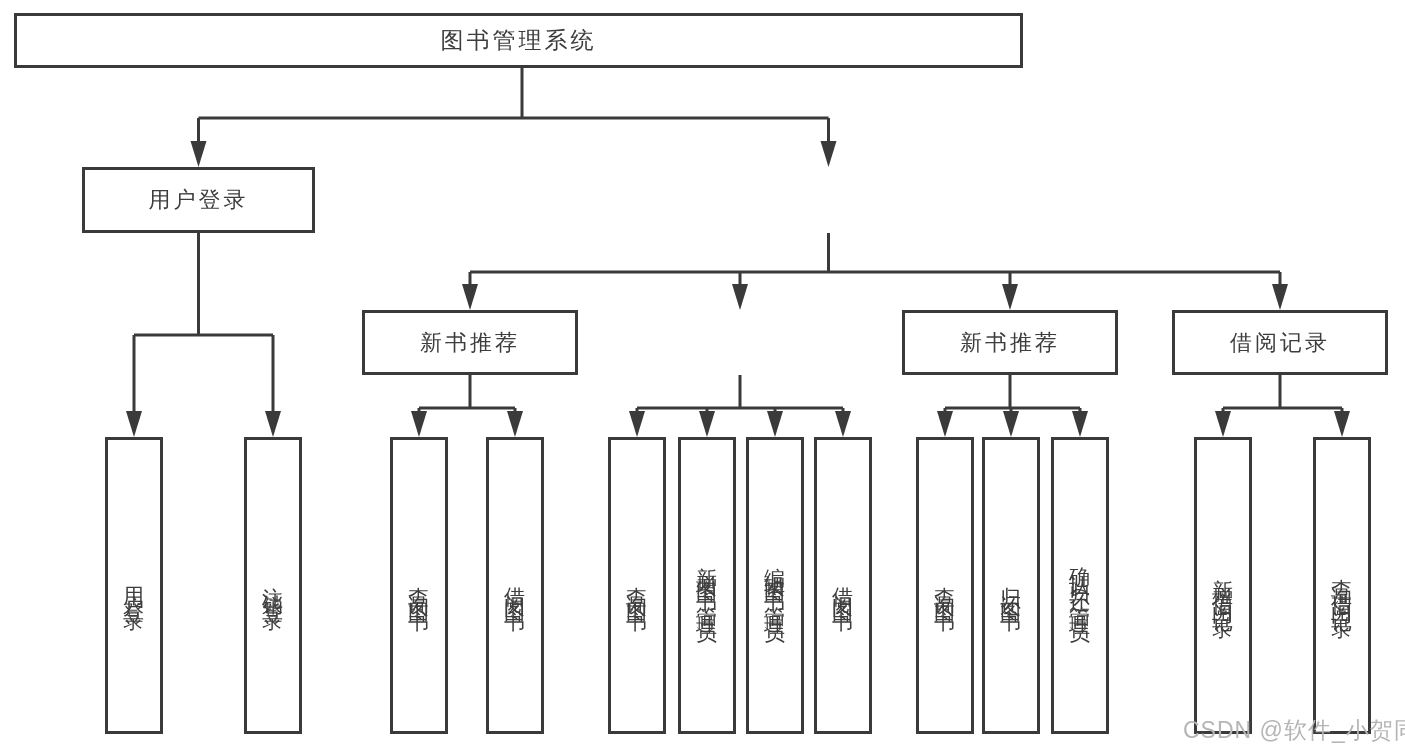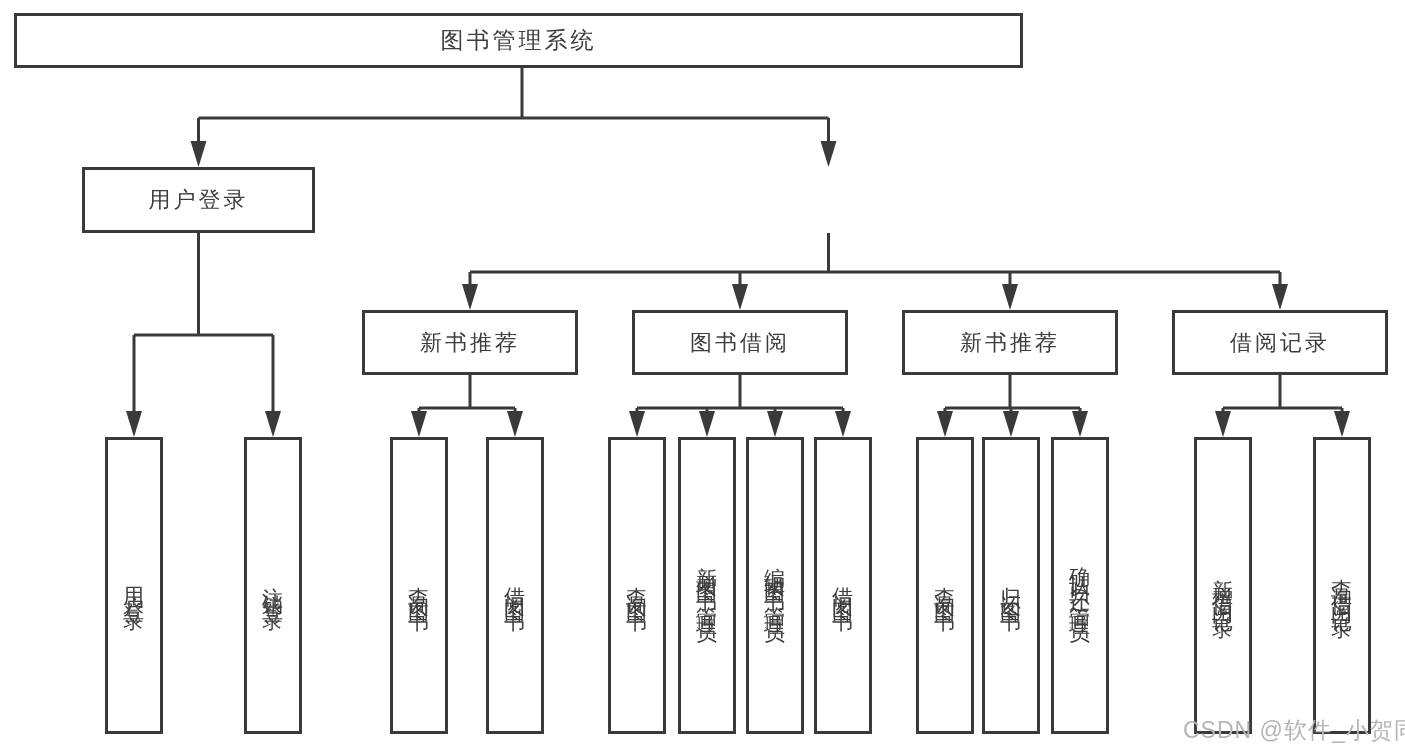--- a/index.html
+++ b/index.html
@@ -142,23 +142,20 @@
     <span>图书管理系统</span>
   </div>
 
   <div class="hbox l1" style="left:82px">
     <span>用户登录</span>
   </div>
 
   <div class="hbox l2" style="left:362px">
     <span>新书推荐</span>
   </div>
-  <div class="hbox l2" style="left:632px">
-    <span>图书借阅</span>
-  </div>
   <div class="hbox l2" style="left:902px">
     <span>新书推荐</span>
   </div>
   <div class="hbox l2" style="left:1172px">
     <span>借阅记录</span>
   </div>
 
   <div class="vbox" style="left:105px">
     <span class="vtext">用户登录</span>
   </div>

